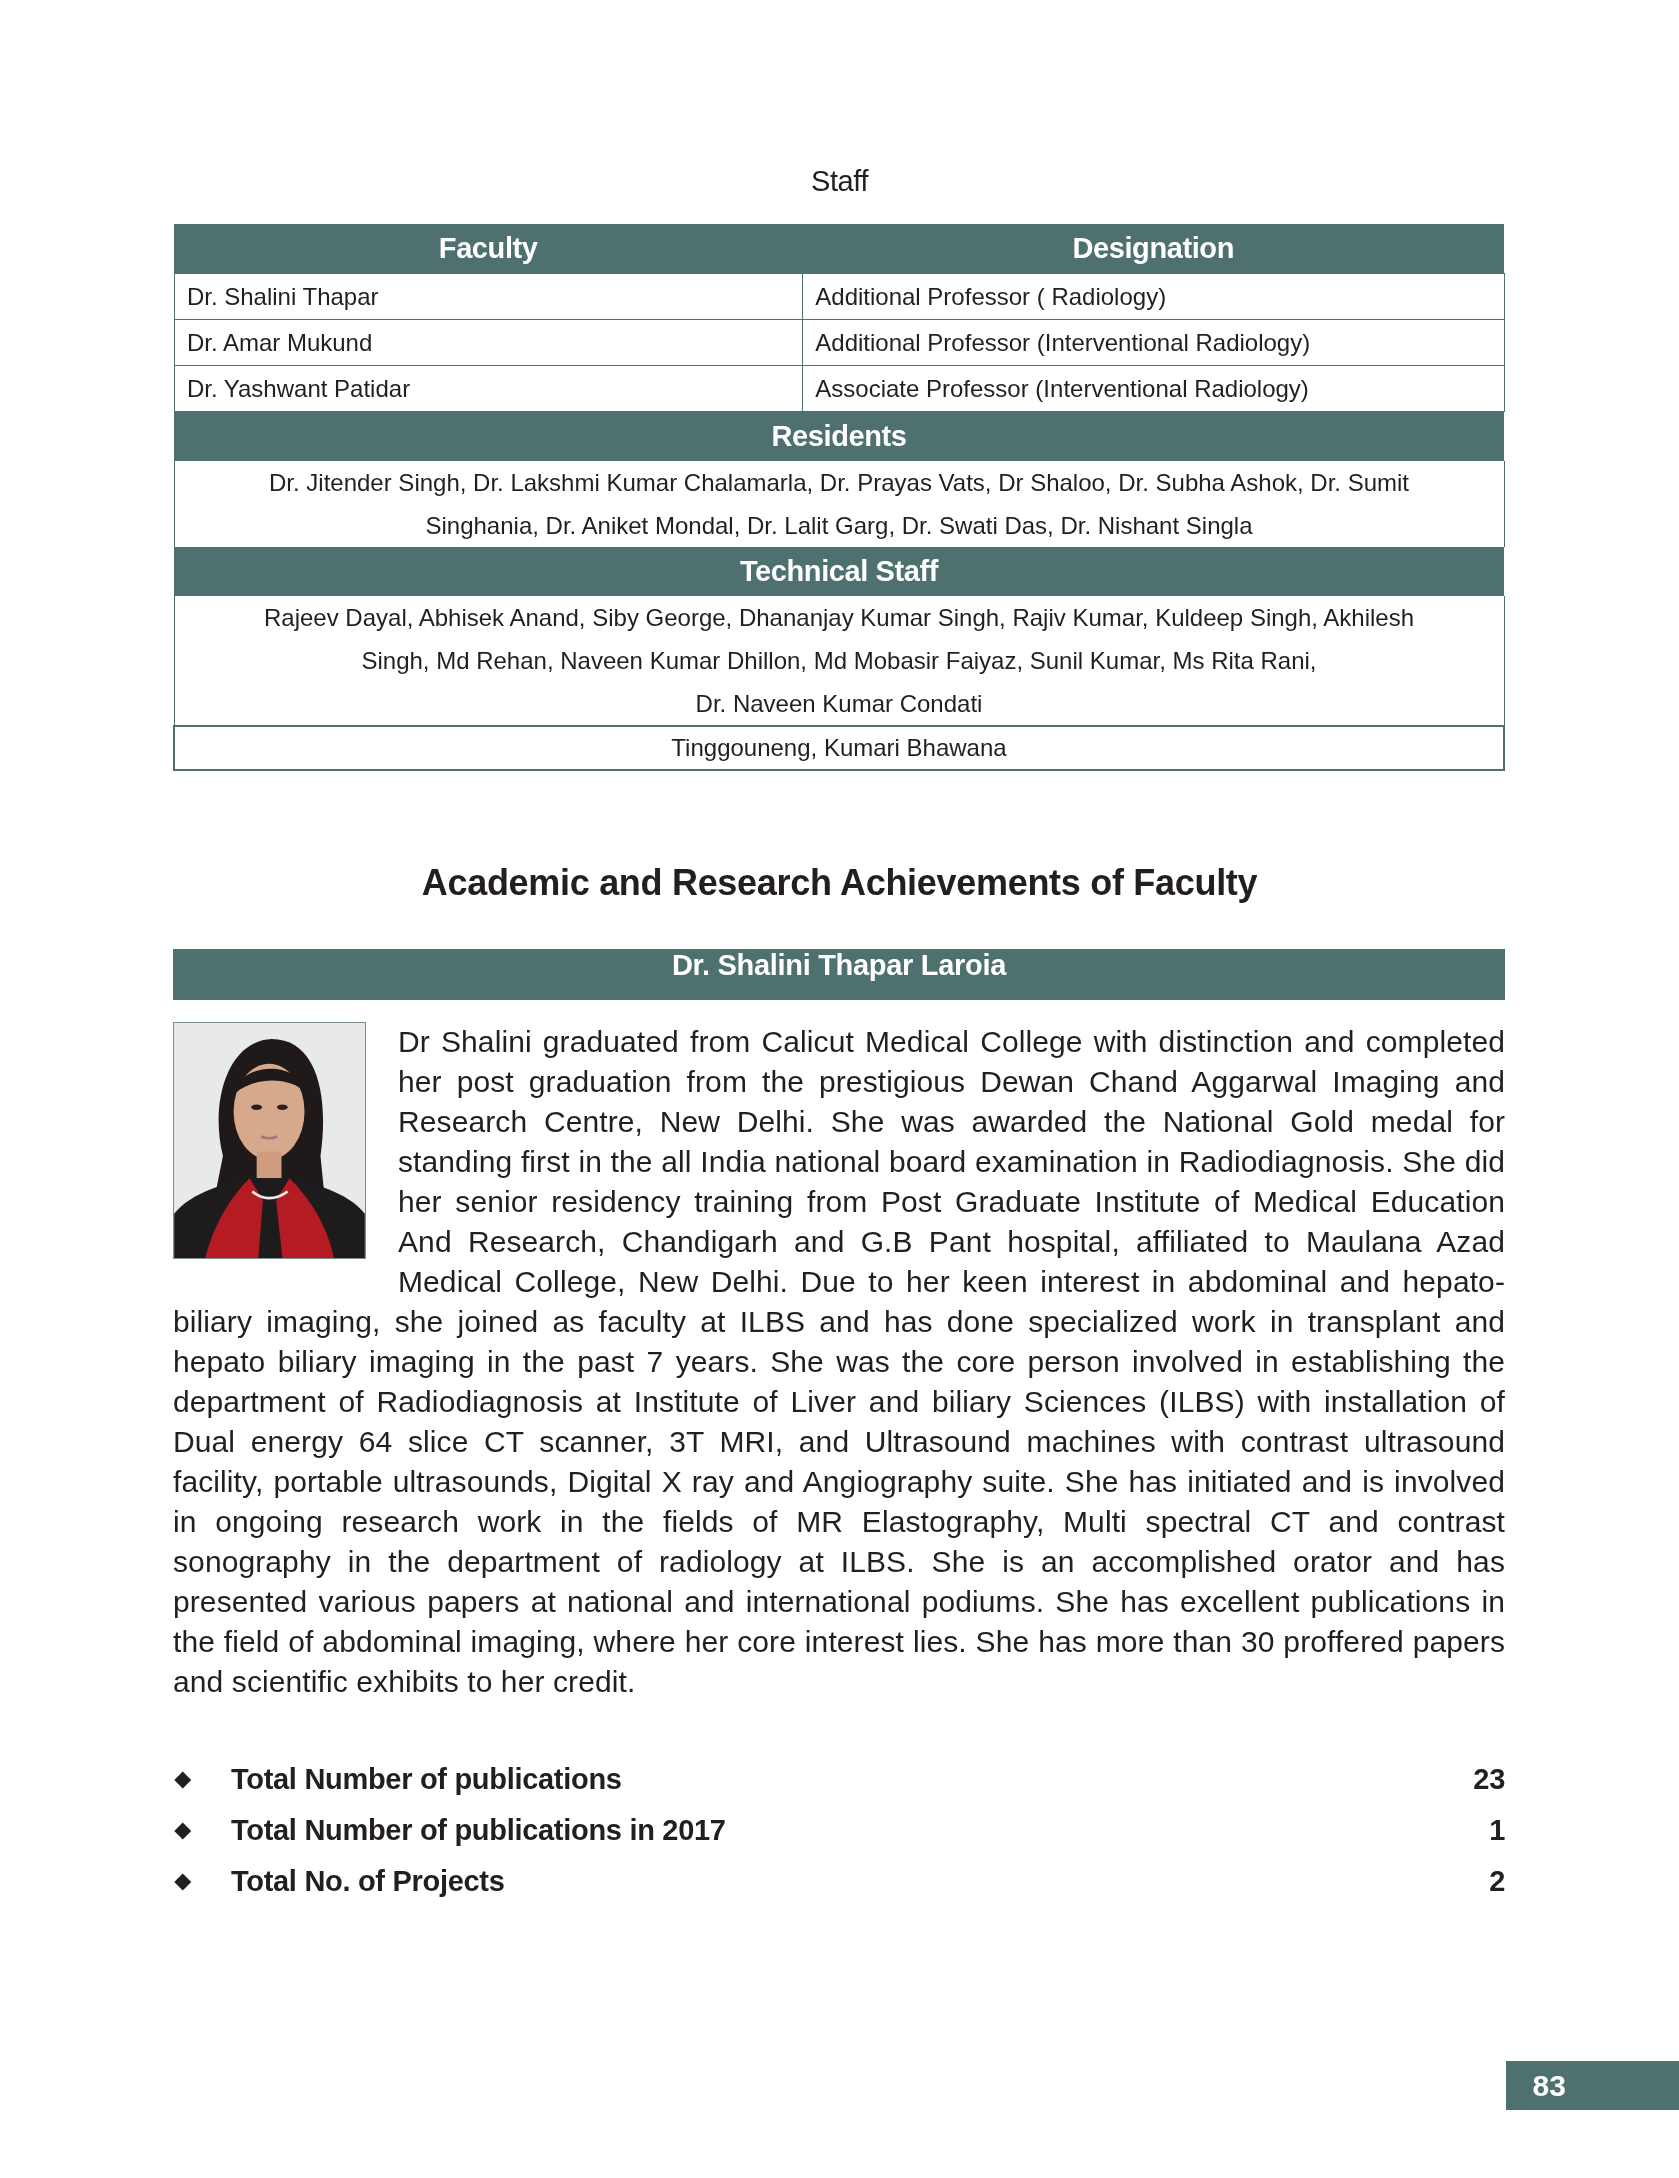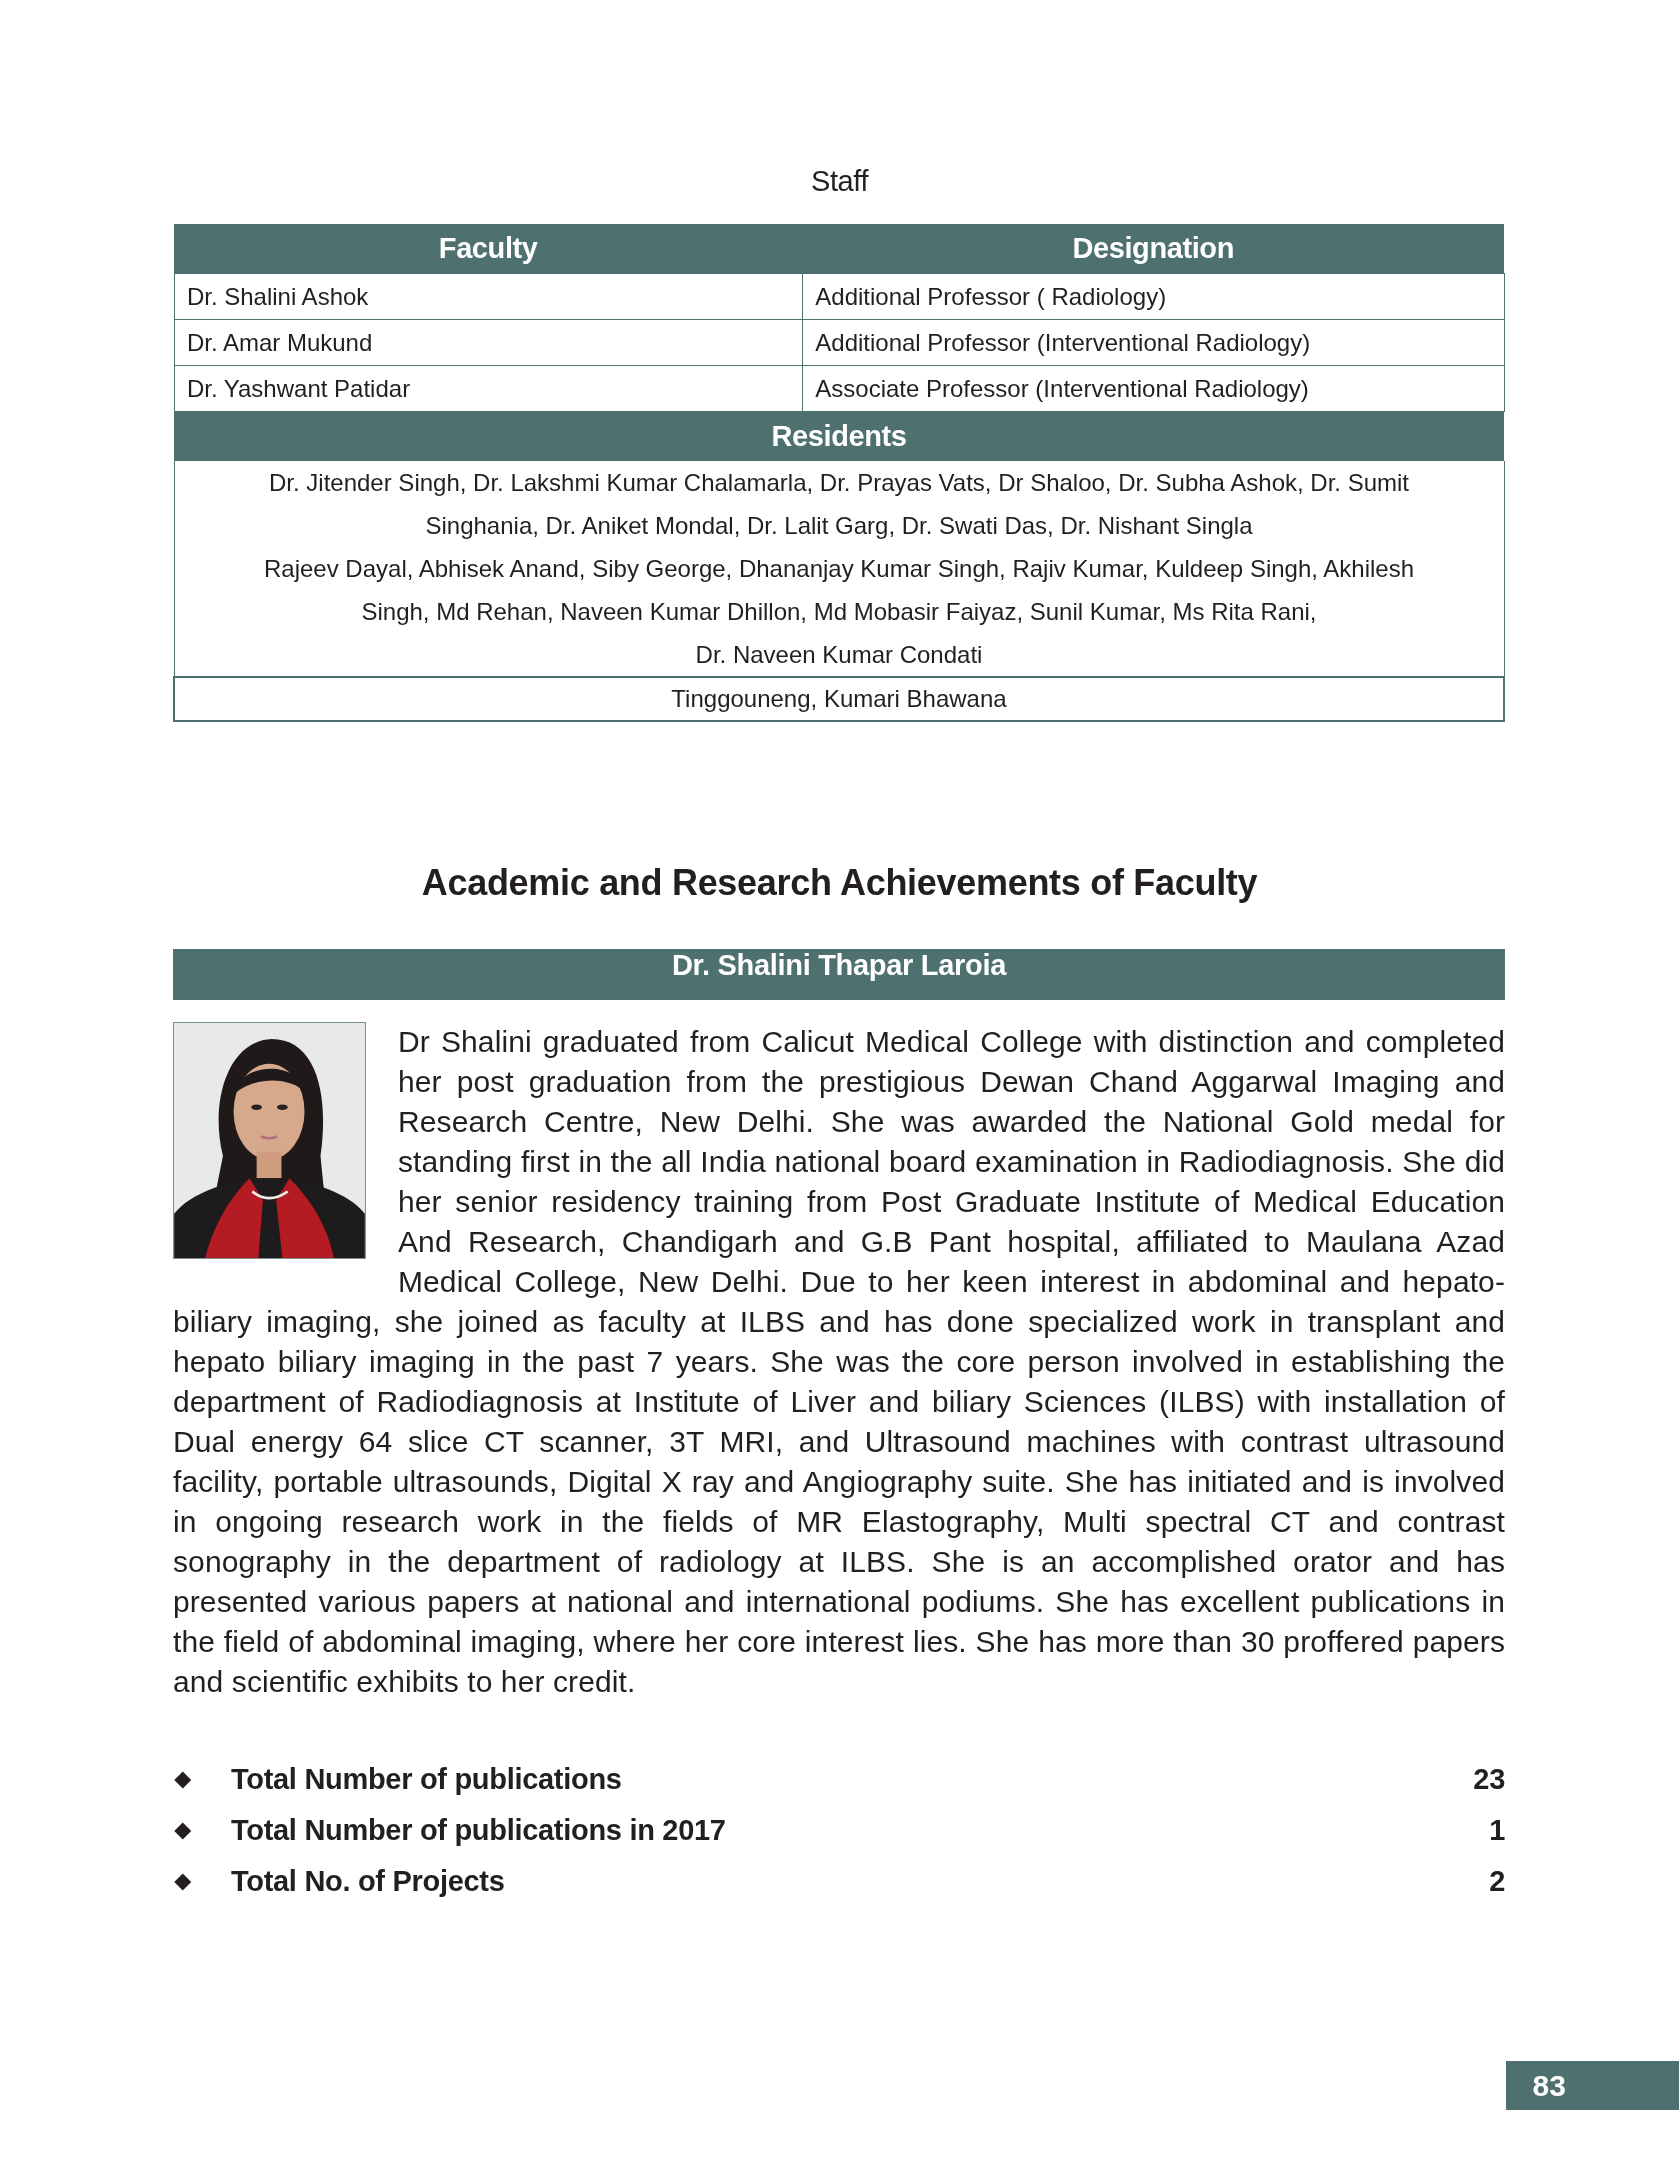--- a/index.html
+++ b/index.html
@@ -89,21 +89,21 @@
 
 <div id="staff-title">Staff</div>
 
 <table id="staff-table">
   <tbody>
       <tr class="hdr-row teal">
     <th>Faculty</th>
     <th>Designation</th>
   </tr>
   <tr class="fac-row">
-    <td class="c1">Dr. Shalini Ashok</td>
+    <td class="c1">Dr. Shalini Thapar</td>
     <td>Additional Professor ( Radiology)</td>
   </tr>
   <tr class="fac-row">
     <td class="c1">Dr. Amar Mukund</td>
     <td>Additional Professor (Interventional Radiology)</td>
   </tr>
   <tr class="fac-row">
     <td class="c1">Dr. Yashwant Patidar</td>
     <td>Associate Professor (Interventional Radiology)</td>
   </tr>
@@ -111,20 +111,23 @@
   <tr class="band-row teal">
     <th colspan="2">Residents</th>
   </tr>
   <tr class="list-row">
     <td colspan="2">
       <div>Dr. Jitender Singh, Dr. Lakshmi Kumar Chalamarla, Dr. Prayas Vats, Dr Shaloo, Dr. Subha Ashok, Dr. Sumit</div>
       <div>Singhania, Dr. Aniket Mondal, Dr. Lalit Garg, Dr. Swati Das, Dr. Nishant Singla</div>
     </td>
   </tr>
 
+  <tr class="band-row teal">
+    <th colspan="2">Technical Staff</th>
+  </tr>
   <tr class="list-row">
     <td colspan="2">
       <div>Rajeev Dayal, Abhisek Anand, Siby George, Dhananjay Kumar Singh, Rajiv Kumar, Kuldeep Singh, Akhilesh</div>
       <div>Singh, Md Rehan, Naveen Kumar Dhillon, Md Mobasir Faiyaz, Sunil Kumar, Ms Rita Rani,</div>
       <div>Dr. Naveen Kumar Condati</div>
     </td>
   </tr>
 
   <tr class="list-row nurses">
     <td colspan="2">

